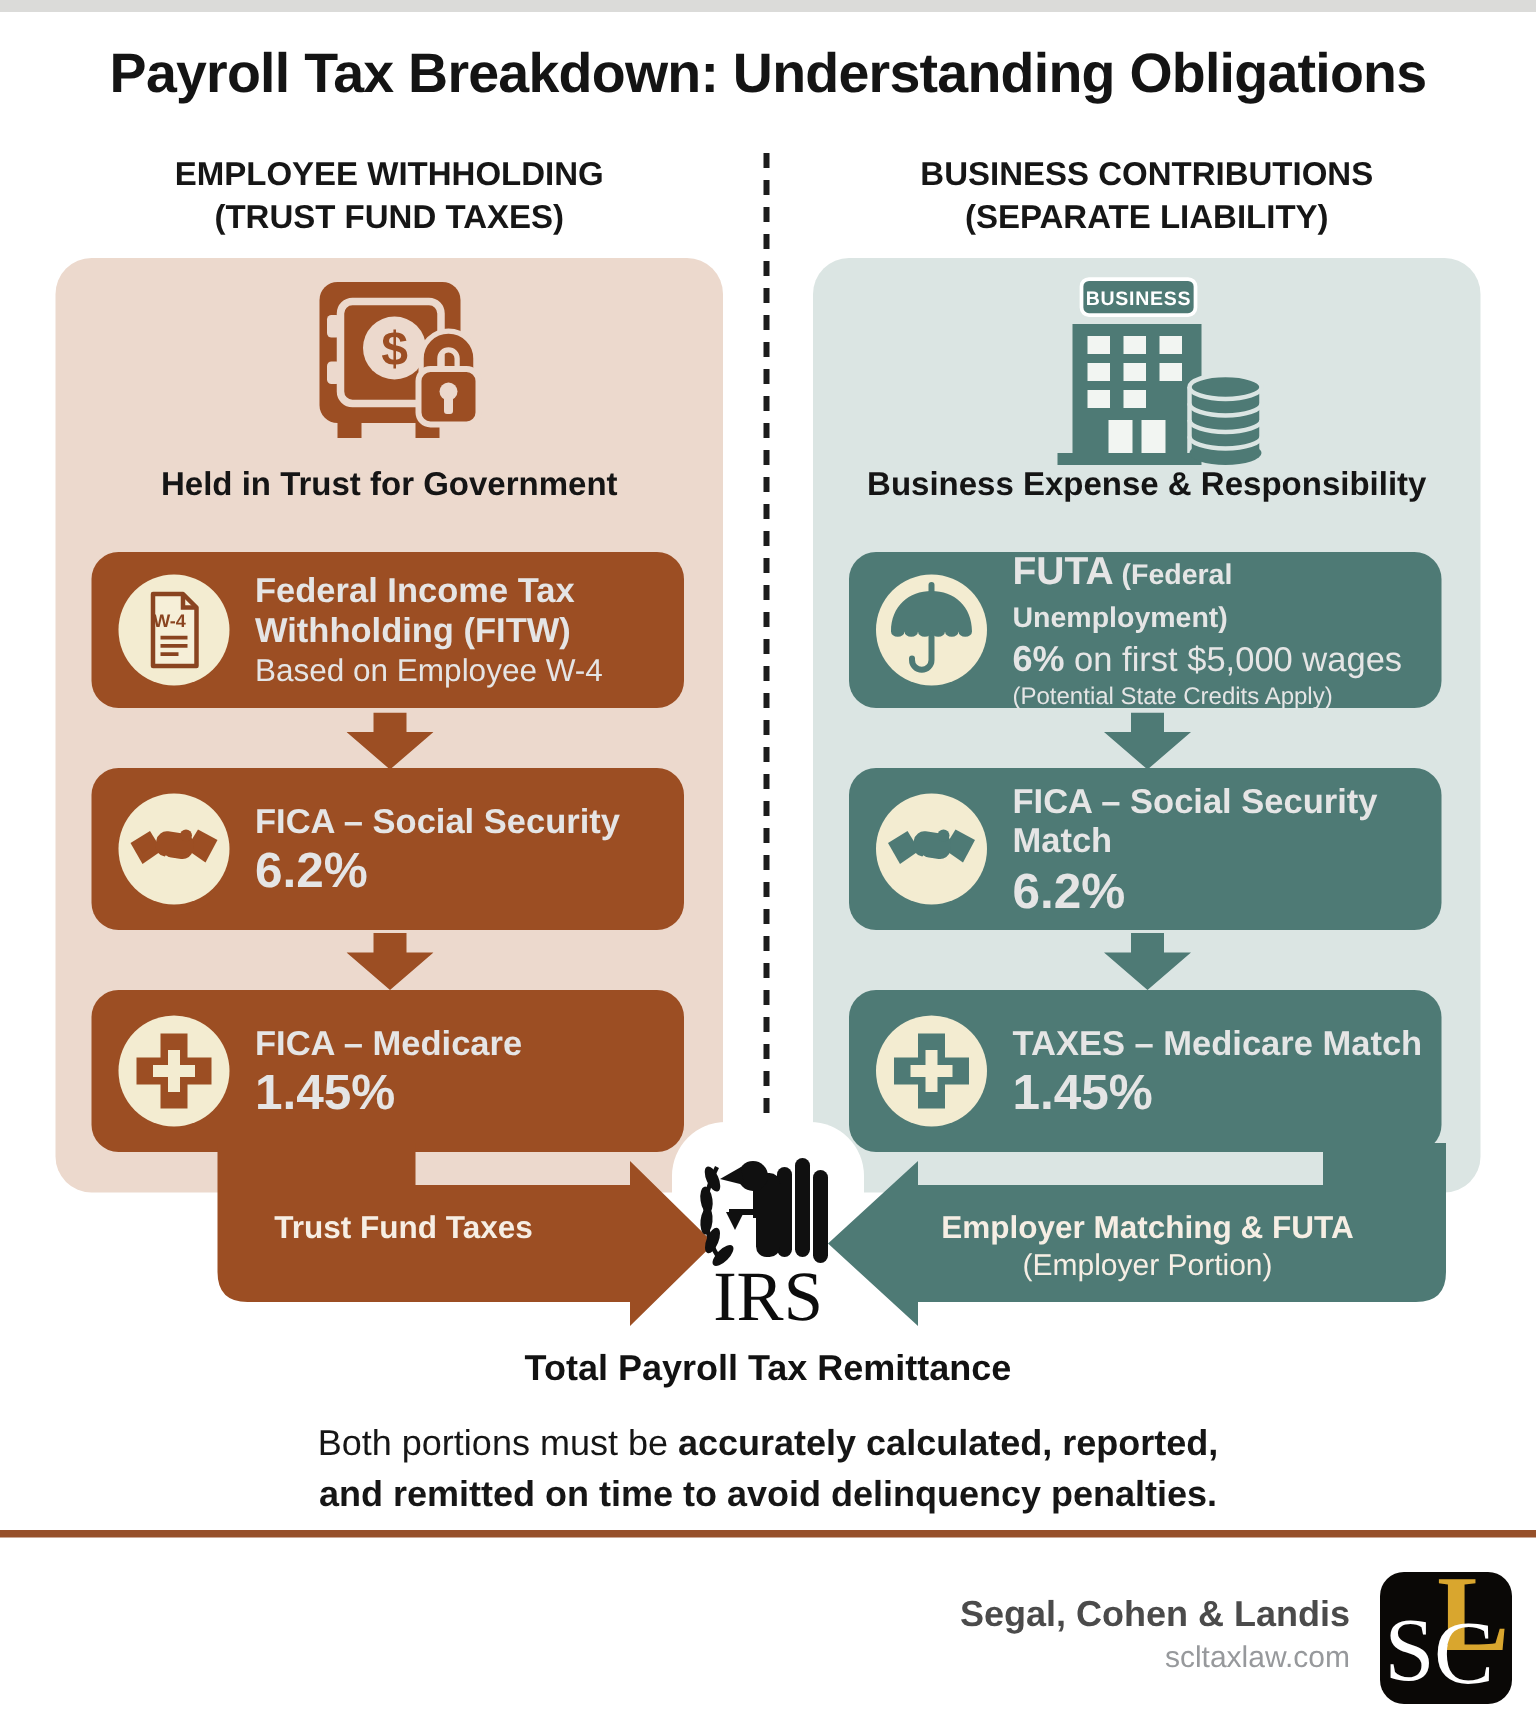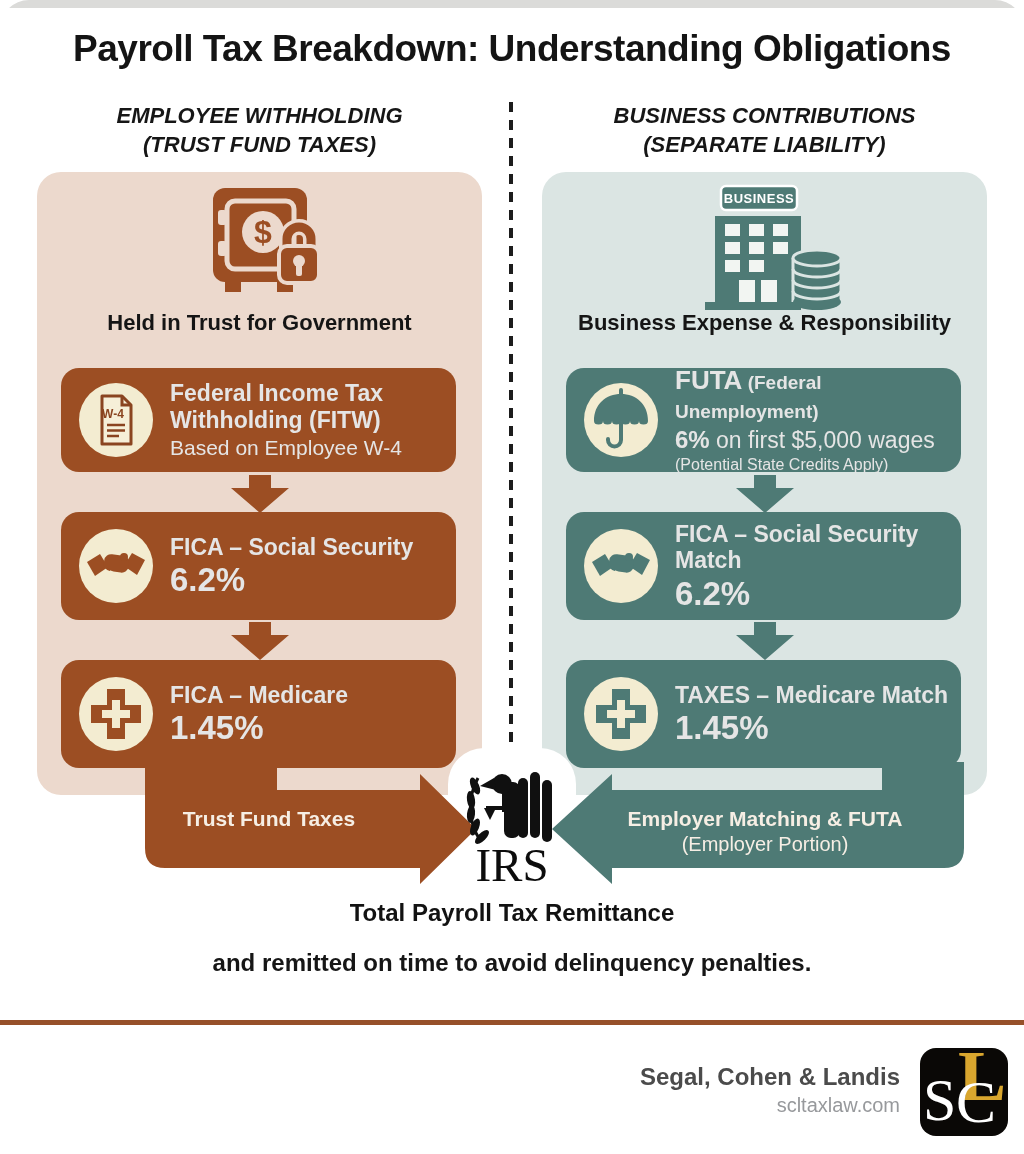--- a/index.html
+++ b/index.html
@@ -1,22 +1,22 @@
 <!DOCTYPE html>
 <html><head>
 <meta charset="utf-8">
 <style>
   html,body{margin:0;padding:0;background:#fff;}
   .canvas{position:relative;width:1024px;height:1154px;background:#ffffff;
-          font-family:"Liberation Sans",sans-serif;overflow:hidden;border-radius:29px;}
+          font-family:"Liberation Sans",sans-serif;overflow:hidden;}
   .top-strip{position:absolute;top:0;left:0;width:100%;height:8px;background:#dbdbd9;}
   .main-title{position:absolute;top:28px;left:0;width:100%;text-align:center;
               font-size:37px;font-weight:700;color:#141414;letter-spacing:-0.5px;}
   .col-header{position:absolute;top:102px;width:445px;text-align:center;
-              font-size:22px;font-weight:700;line-height:1.3;color:#161616;font-style:italic;}
+              font-size:22px;font-weight:700;line-height:1.3;color:#161616;}
   .col-header.left{left:37px}.col-header.right{left:542px}
   .divider{position:absolute;left:509px;top:102px;width:4px;height:668px;
            background:repeating-linear-gradient(to bottom,#1c1c1c 0 10px,transparent 10px 18px);}
   .panel{position:absolute;top:172px;width:445px;height:623px;border-radius:24px;}
   .panel.left{left:37px;background:#ecd9cd;}
   .panel.right{left:542px;background:#dbe5e3;}
   .hero-icon{position:absolute;top:12px;left:50%;transform:translateX(-50%);}
   .panel-caption{position:absolute;top:138px;left:0;width:100%;text-align:center;
                  font-size:22px;font-weight:700;color:#151515;}
   .tax-box{position:absolute;left:24px;width:395px;border-radius:18px;display:flex;
@@ -273,20 +273,21 @@
     <ellipse cx="9" cy="30" rx="4" ry="9" transform="rotate(-8 9 30)"></ellipse>
     <ellipse cx="9" cy="44" rx="4" ry="9" transform="rotate(6 9 44)"></ellipse>
     <ellipse cx="13" cy="57" rx="4" ry="9" transform="rotate(22 13 57)"></ellipse>
     <ellipse cx="20" cy="67" rx="4" ry="9" transform="rotate(45 20 67)"></ellipse>
   </svg>
   <div class="irs-wordmark">IRS</div>
 
   <div class="total-label">Total Payroll Tax Remittance</div>
 
   <div class="footnote">
+    <div><span>Both portions must be </span><span class="bold">accurately calculated, reported,</span></div>
     <div class="bold">and remitted on time to avoid delinquency penalties.</div>
   </div>
 
   <div class="rule"></div>
 
   <div class="footer-text">
     <div class="company">Segal, Cohen &amp; Landis</div>
     <div class="website">scltaxlaw.com</div>
   </div>
 

